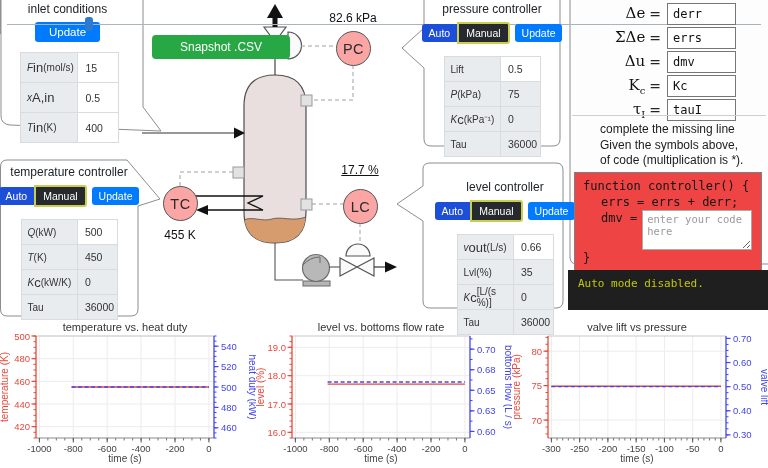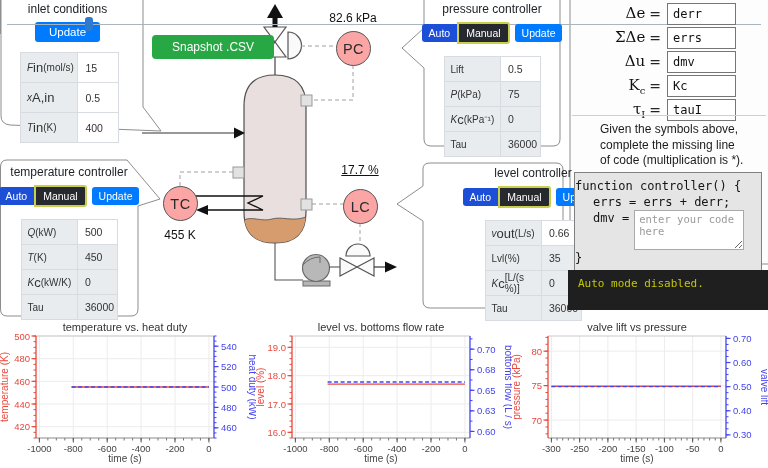--- a/index.html
+++ b/index.html
@@ -30,47 +30,47 @@
   #inlet-panel{left:5px;top:2px;width:125px;}
   #inlet-panel .btn{display:block;margin:0 auto 10px auto;font-size:11.5px;padding:4px 14px;}
   #inlet-panel .tbl{margin-left:15px;width:97px;}
   
   #sim-panel{left:142px;top:-5px;width:110px;height:34px;background:#d7eaf8;
              border:1px solid #8f9396;box-sizing:border-box;}
   #sim-label{font-size:10.5px;text-align:center;margin-top:6px;color:#1b1b1b;}
   #sim-track{position:absolute;left:7px;right:7px;top:24px;height:1px;background:#aab4bd;}
   #sim-thumb{position:absolute;left:78px;top:-7px;width:8px;height:14px;background:#2f7ad1;border-radius:3px;}
   #snapshot{position:absolute;left:152px;top:35px;background:#28a745;border-radius:4px;
-            font-size:12px;padding:5px 20px;}
+            font-size:12px;padding:5px 28px;}
   
   #pressure-panel{left:426px;top:2px;width:132px;}
   #temperature-panel{left:2px;top:165px;width:134px;}
-  #level-panel{left:425px;top:166px;width:160px;margin-left:28px;}
+  #level-panel{left:425px;top:180px;width:160px;}
   .ctrl .tbl{margin:12px auto 0 auto;width:95px;}
   
   .inst{position:absolute;width:33px;height:33px;border:1.4px solid #555;border-radius:50%;
         background:#fca5a5;display:flex;align-items:center;justify-content:center;
         font-size:14.5px;color:#2b2b2b;letter-spacing:.5px;}
   #pc{left:336px;top:31px;} #tc{left:163px;top:186px;} #lc{left:343px;top:189px;}
   .dlabel{position:absolute;font-size:12px;color:#111;width:70px;text-align:center;}
   #pc-value{left:318px;top:11px;} #tc-value{left:145px;top:228px;} #lc-value{left:325px;top:163px;text-decoration:underline;}
   
   #equations{position:absolute;left:570px;top:3px;width:166px;}
   .eqrow{display:flex;justify-content:flex-end;align-items:center;height:21px;margin-bottom:3px;}
   .eqsym{font-family:"DejaVu Serif",serif;font-size:15px;color:#111;}
   .eqsym sub{font-size:10px;}
   .eqeq{font-family:"DejaVu Serif",serif;font-size:14px;margin:0 6px 0 4px;}
   .eqval{display:inline-flex;align-items:center;width:62px;height:20px;border:1px solid #767676;
          background:#fff;font-family:"DejaVu Sans Mono",monospace;font-size:12px;padding-left:5px;color:#111;}
   #eq-divider{position:absolute;left:572px;top:115px;width:194px;height:0;border-top:1px solid #cfcfcf;}
   #instructions{position:absolute;left:600px;top:122px;width:168px;font-size:12px;
                 color:#1c1c1c;line-height:1.3;}
   #codebox{position:absolute;left:574px;top:172px;width:188px;min-height:88px;border:1px solid #808080;
-           background:#e5e5e5;font-family:"DejaVu Sans Mono",monospace;font-size:12px;color:#141414;
-           padding:5px 0;box-sizing:border-box;line-height:1.35;}
+           background:#ef4444;font-family:"DejaVu Sans Mono",monospace;font-size:12px;color:#141414;
+           padding:5px 8px;box-sizing:border-box;line-height:1.35;}
   .indent{padding-left:18px;}
   #code-input{width:110px;height:40px;border:1px solid #a9a9a9;resize:both;margin-left:5px;
               vertical-align:top;font-family:"DejaVu Sans Mono",monospace;font-size:10.5px;
               color:#111;padding:2px 4px;box-sizing:border-box;}
   #code-input::placeholder{color:#9a9a9a;}
   #console{position:absolute;left:568px;top:270px;width:200px;height:40px;background:#1f1f1f;
            color:#c3c707;font-family:"DejaVu Sans Mono",monospace;font-size:11px;
            padding:6px 0 0 10px;line-height:1.45;box-sizing:border-box;}
   .chart{position:absolute;top:322px;width:256px;height:146px;}
   #chart0{left:0;} #chart1{left:256px;} #chart2{left:512px;}
@@ -332,22 +332,22 @@
         <span class="eqval">Kc</span>
       </div>
     <div class="eqrow">
         <span class="eqsym"><span>τ</span><sub>I</sub></span>
         <span class="eqeq">=</span>
         <span class="eqval">tauI</span>
       </div>
   </div>
   <div id="eq-divider"></div>
   <div id="instructions">
+    <div>complete the missing line</div>
     <div>Given the symbols above,</div>
-    <div>complete the missing line</div>
     <div>of code (multiplication is *).</div>
   </div>
   <div id="codebox">
     <div>function controller() {</div>
     <div class="indent">errs = errs + derr;</div>
     <div class="indent"><span>dmv =</span><textarea id="code-input" placeholder="enter your code here" style=""></textarea></div>
     <div>}</div>
   </div>
   <div id="console">
     <div>Auto mode disabled.</div>

